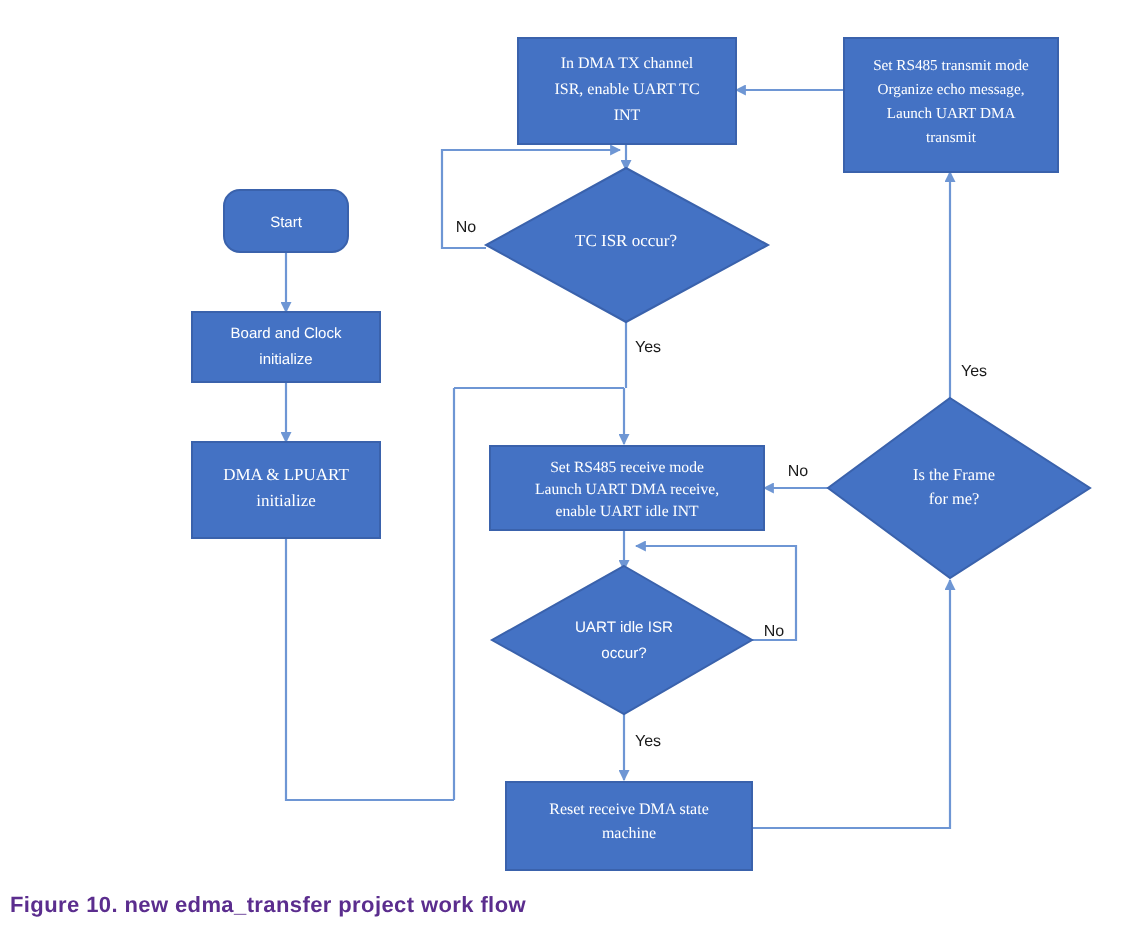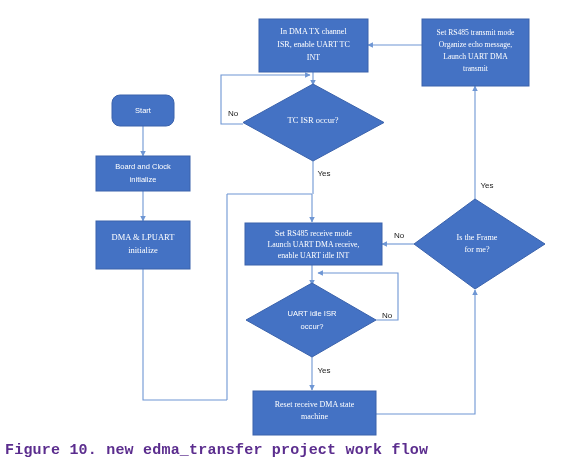--- a/index.html
+++ b/index.html
@@ -23,23 +23,23 @@
     fill:#1a1a1a;
     font-family:"Liberation Sans", sans-serif;
     font-size:8px;
     text-anchor:middle;
     dominant-baseline:middle;
   }
   .caption{
     position:absolute;
     left:5px;
     bottom:10px;
-    font-family:Liberation Mono, monospace;
+    font-family:Liberation Sans, sans-serif;
     font-weight:bold;
-    font-size:15px;
+    font-size:11px;
     letter-spacing:0.2px;
     white-space:nowrap;
   }
 </style>
 </head>
 <body style="background: rgb(255, 255, 255);">
 
 <div id="flow-root">
 
   <svg id="flow-svg" viewBox="0 0 565 469">

